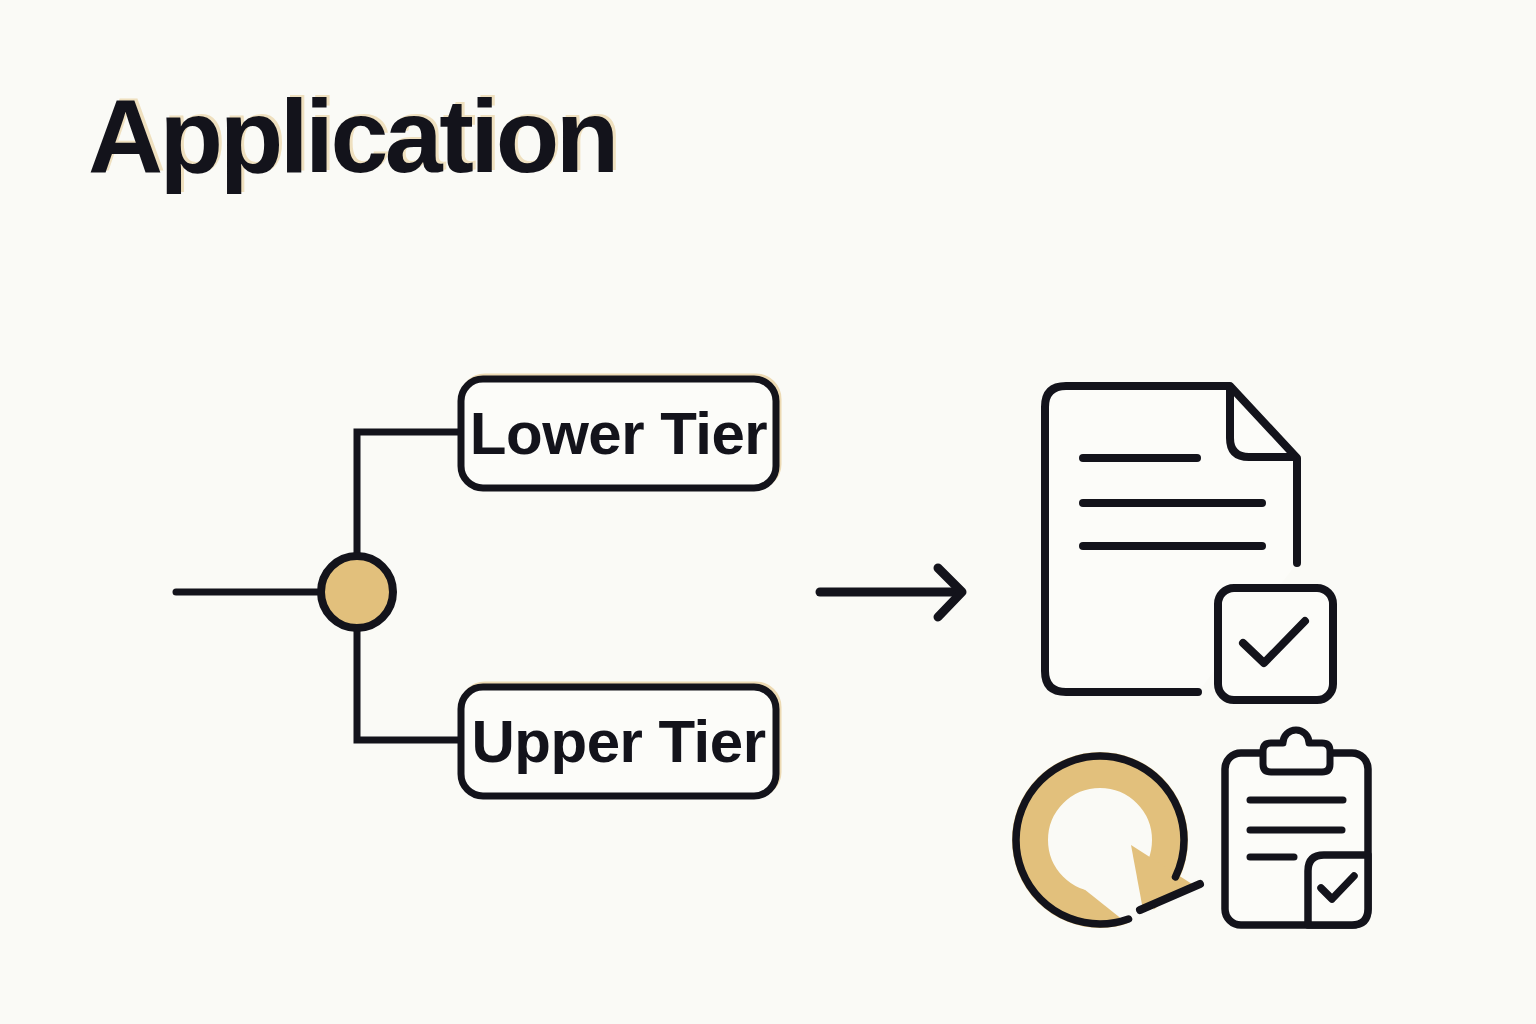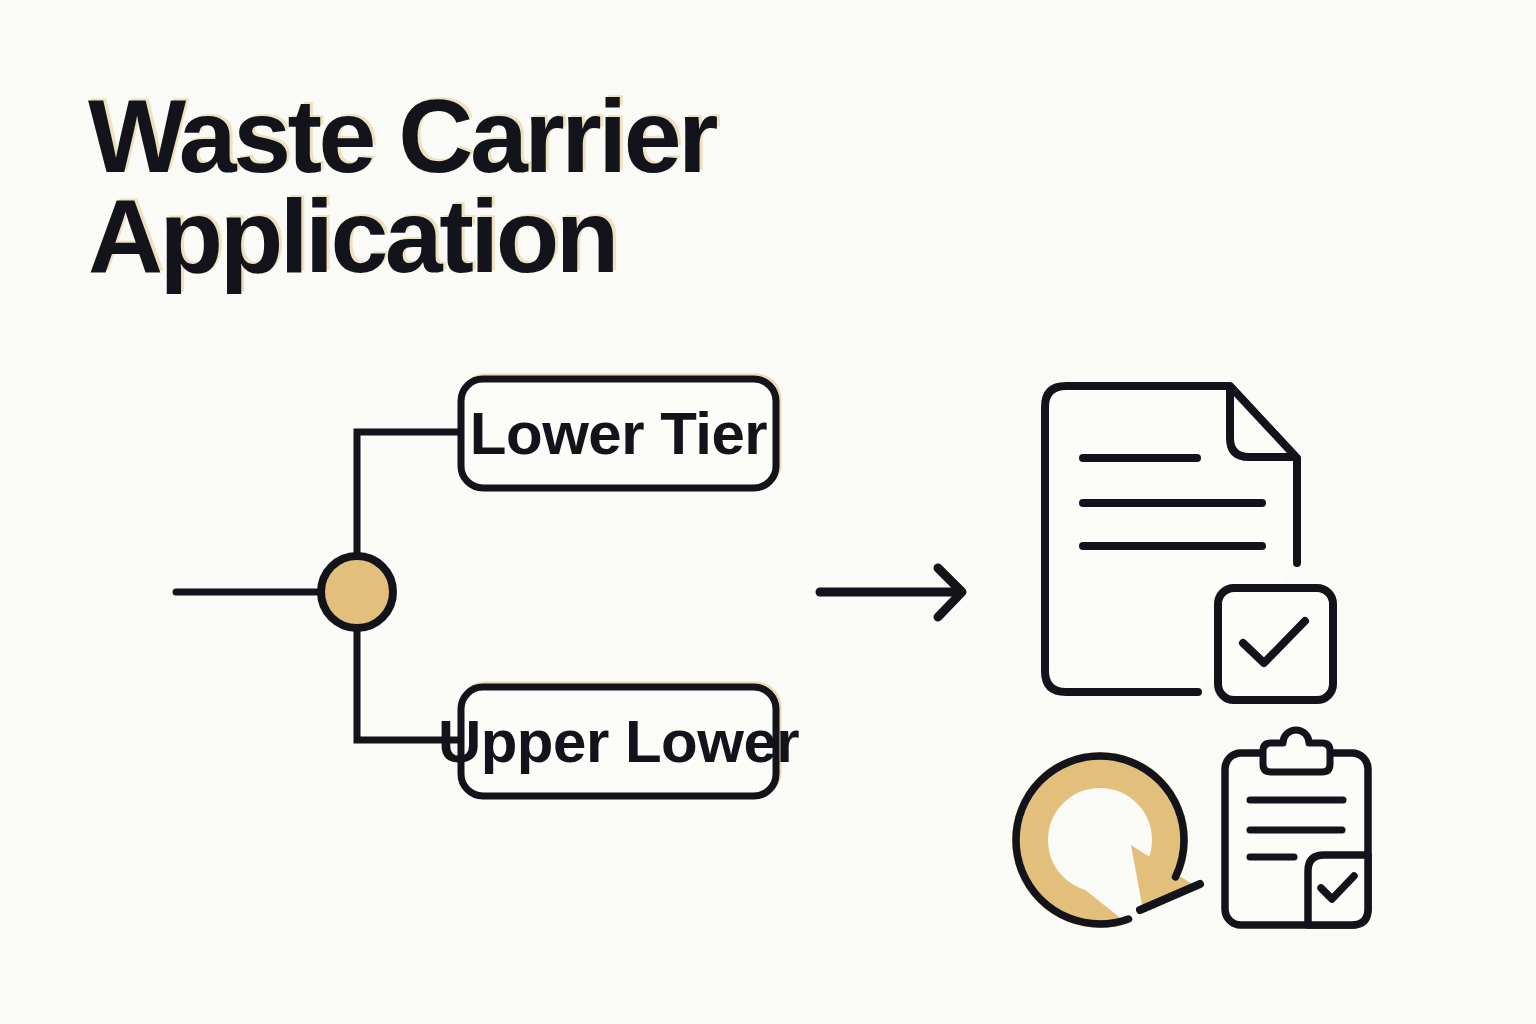--- a/index.html
+++ b/index.html
@@ -64,21 +64,20 @@
     letter-spacing:-0.5px;
     white-space:nowrap;
   }
   .tier-label.lower{left:461px;top:379px;}
   .tier-label.upper{left:461px;top:687px;}
 </style>
 </head>
 <body>
 
 <h1 class="page-title">
-  <span>Waste Carrier</span>
   <span>Application</span>
 </h1>
 
 <svg class="diagram-svg" viewBox="0 0 1536 1024" aria-hidden="true">
 
   <path class="stroke-ink-miter" stroke-width="7" d="M 176 592 H 317"></path>
 
   <path class="stroke-ink-miter" stroke-width="7" d="M 357 556 V 432 H 459"></path>
 
   <path class="stroke-ink-miter" stroke-width="7" d="M 357 630 V 740 H 459"></path>
@@ -116,13 +115,13 @@
     <path class="fill-card stroke-ink" stroke-width="7" d="M 1271 743 H 1283 A 13 13 0 0 1 1309 743 H 1322 Q 1330 743 1330 751 V 764 Q 1330 772 1322 772 H 1271 Q 1263 772 1263 764 V 751 Q 1263 743 1271 743 Z"></path>
     <path class="stroke-ink" stroke-width="7" d="M 1250 800 H 1343"></path>
     <path class="stroke-ink" stroke-width="7" d="M 1250 830 H 1342"></path>
     <path class="stroke-ink" stroke-width="7" d="M 1250 857 H 1294"></path>
     <path class="fill-card stroke-ink" stroke-width="7.5" d="M 1308 925 V 871 Q 1308 855 1324 855 H 1368 V 909 Q 1368 925 1352 925 Z"></path>
     <path class="stroke-ink" stroke-width="7.5" d="M 1321 888 L 1332 899 L 1354 876"></path>
   </g>
 </svg>
 
 <div class="tier-label lower">Lower Tier</div>
-<div class="tier-label upper">Upper Lower</div>
+<div class="tier-label upper">Upper Tier</div>
 
 </body></html>

